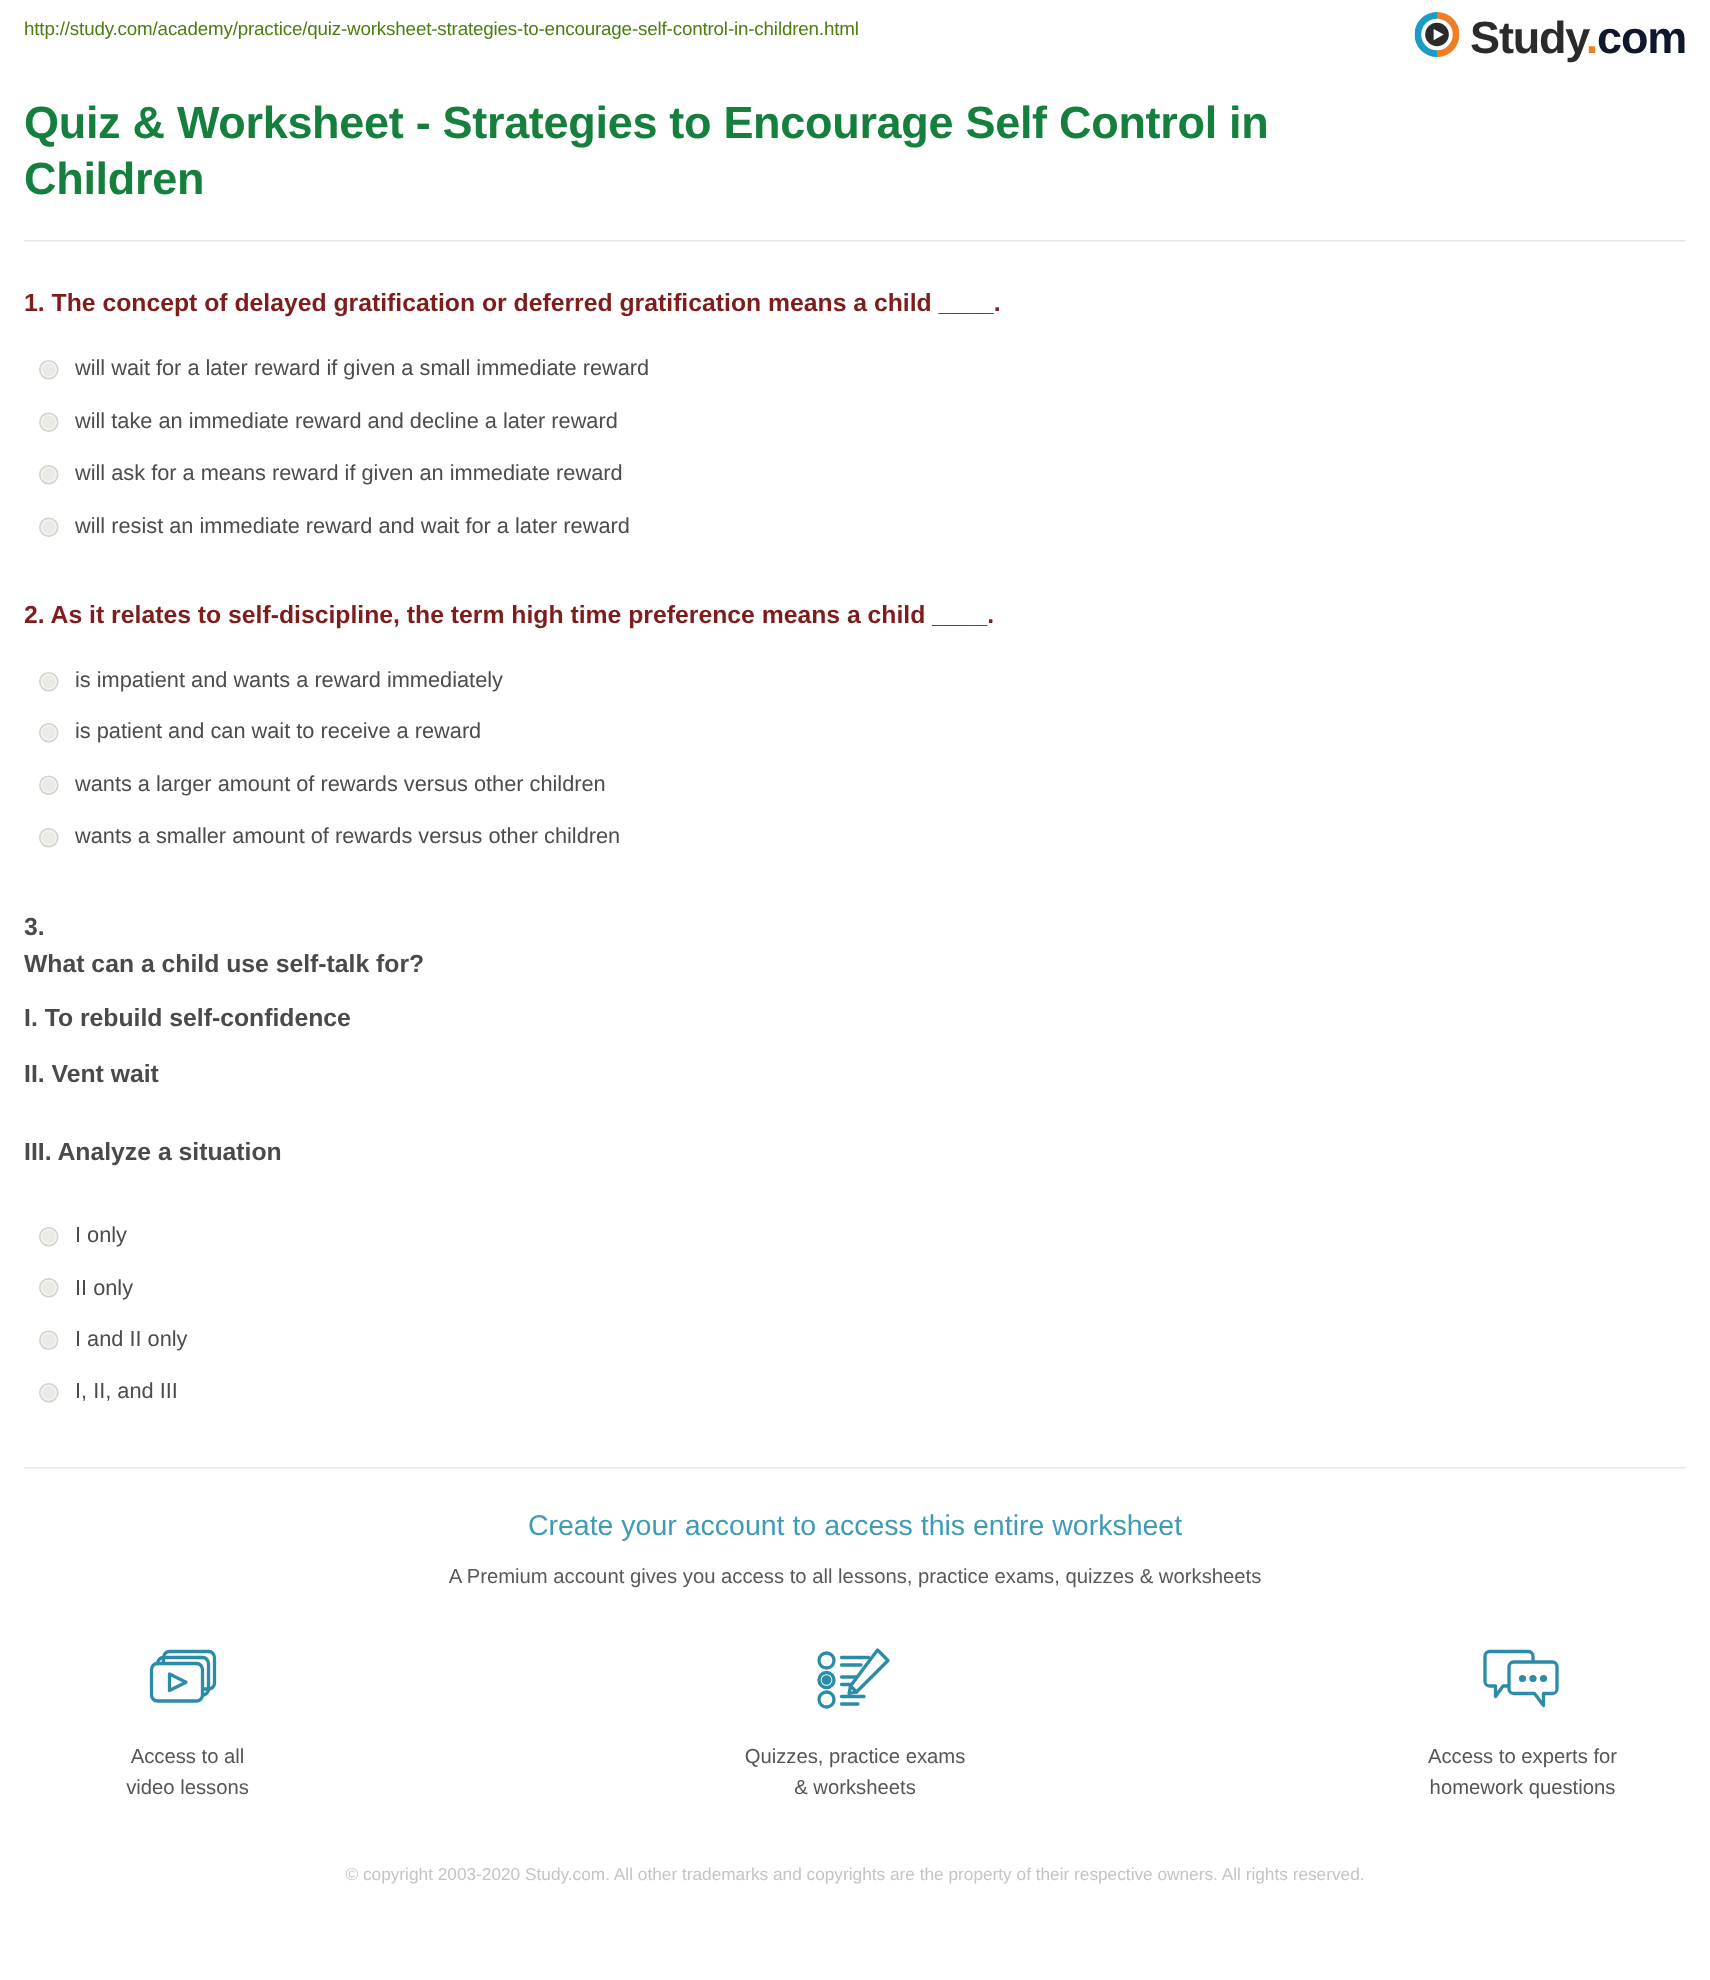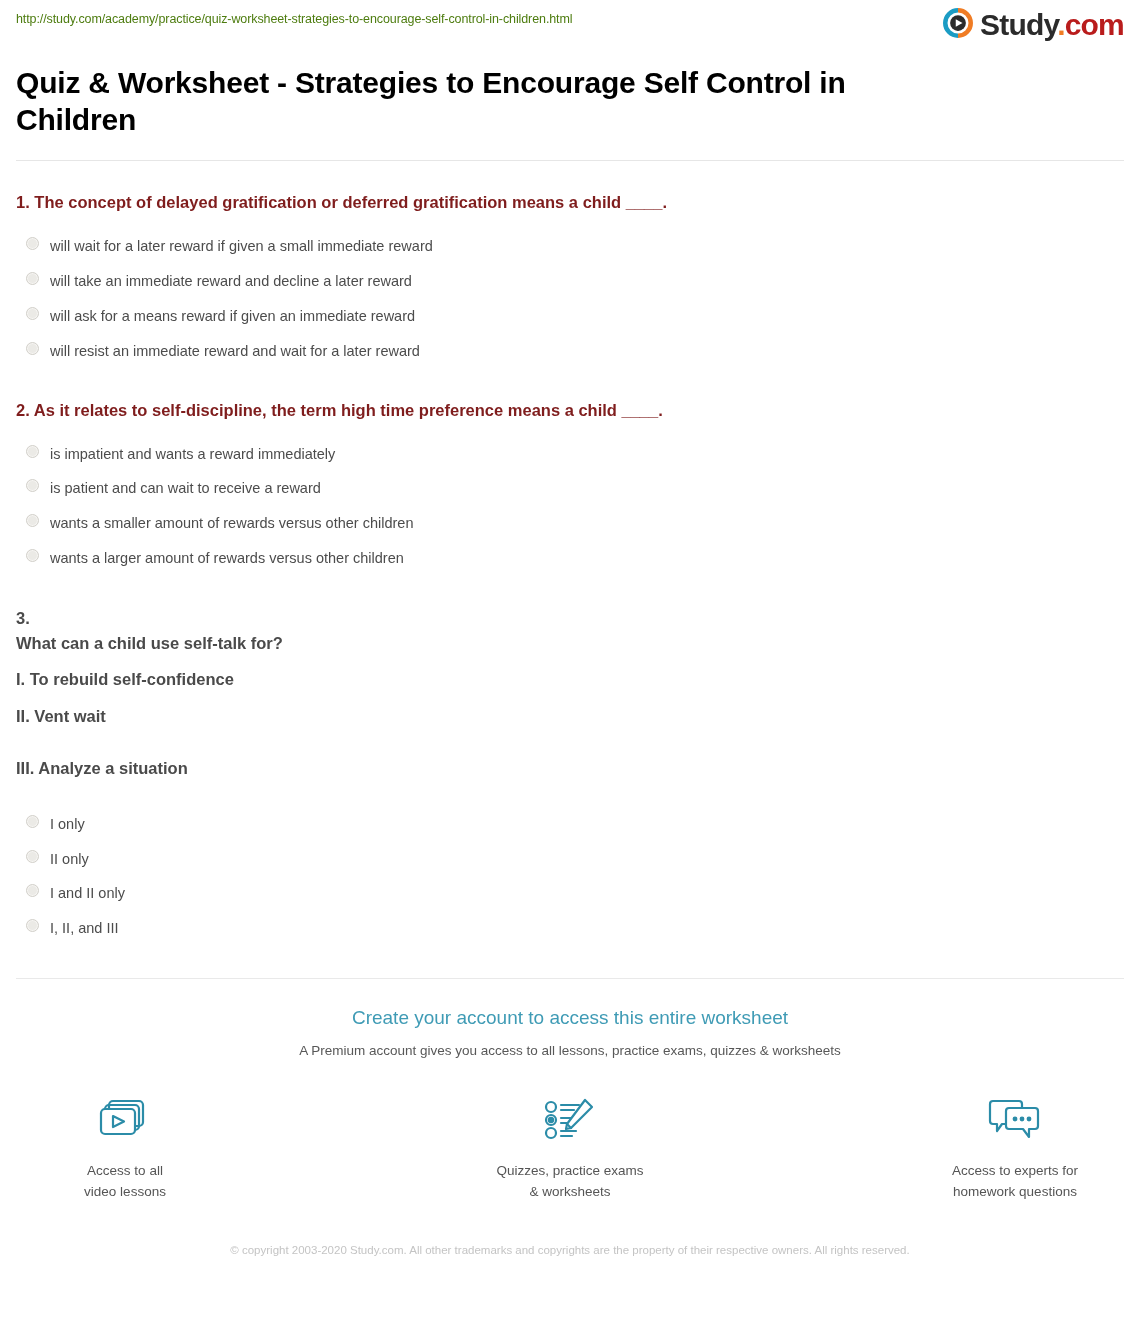--- a/index.html
+++ b/index.html
@@ -39,29 +39,29 @@
   }
   .brand-mark { display: block; }
   .brand-word {
     font-size: 30px;
     font-weight: 700;
     color: #2b2b2b;
     letter-spacing: -0.8px;
     line-height: 1;
   }
   .brand-word .dot { color: #f07c24; }
-  .brand-word .tld { color: #b91c1c; text-align: right; }
+  .brand-word .tld { color: #0f172a; text-align: right; }
 
   
   .title-wrap { padding: 6px 16px 0 16px; }
   h1.page-title {
     font-size: 30px;
     line-height: 1.24;
     font-weight: 700;
-    color: #000000;
+    color: #15803d;
     margin: 0 0 22px 0;
     max-width: 850px;
     letter-spacing: -0.2px;
   }
   .rule {
     border: none;
     border-top: 1px solid #e6e6e6;
     margin: 0 16px;
     height: 0;
   }
@@ -89,20 +89,21 @@
     color: #4a4a4a;
     line-height: 1.5;
     margin: 0 0 12px 0;
   }
   .q-stem-list { margin: 0 0 26px 0; }
   .q-stem-list .q-sub:last-child { margin-bottom: 0; margin-top: 27px; }
 
   .options { list-style: none; margin: 0; padding: 0; }
   .option {
     display: flex;
+    align-items: center;
     gap: 11px;
     padding: 8px 0 8px 10px;
     min-height: 34px;
   }
   .radio {
     width: 13px; height: 13px;
     min-width: 13px;
     border-radius: 50%;
     background: #ebeae6;
     border: 1px solid #d3d1cb;
@@ -227,25 +228,25 @@
       <li class="option">
         <span class="radio"></span>
         <span class="option-label">is impatient and wants a reward immediately</span>
       </li>
       <li class="option">
         <span class="radio"></span>
         <span class="option-label">is patient and can wait to receive a reward</span>
       </li>
       <li class="option">
         <span class="radio"></span>
+        <span class="option-label">wants a larger amount of rewards versus other children</span>
+      </li>
+      <li class="option">
+        <span class="radio"></span>
         <span class="option-label">wants a smaller amount of rewards versus other children</span>
-      </li>
-      <li class="option">
-        <span class="radio"></span>
-        <span class="option-label">wants a larger amount of rewards versus other children</span>
       </li>
     </ul>
   </section>
 
   <section class="question-block">
     <p class="q-number-line">3.</p>
     <div class="q-stem-list">
       <p class="q-sub">What can a child use self-talk for?</p>
       <p class="q-sub">I. To rebuild self-confidence</p>
       <p class="q-sub">II. Vent wait</p>

